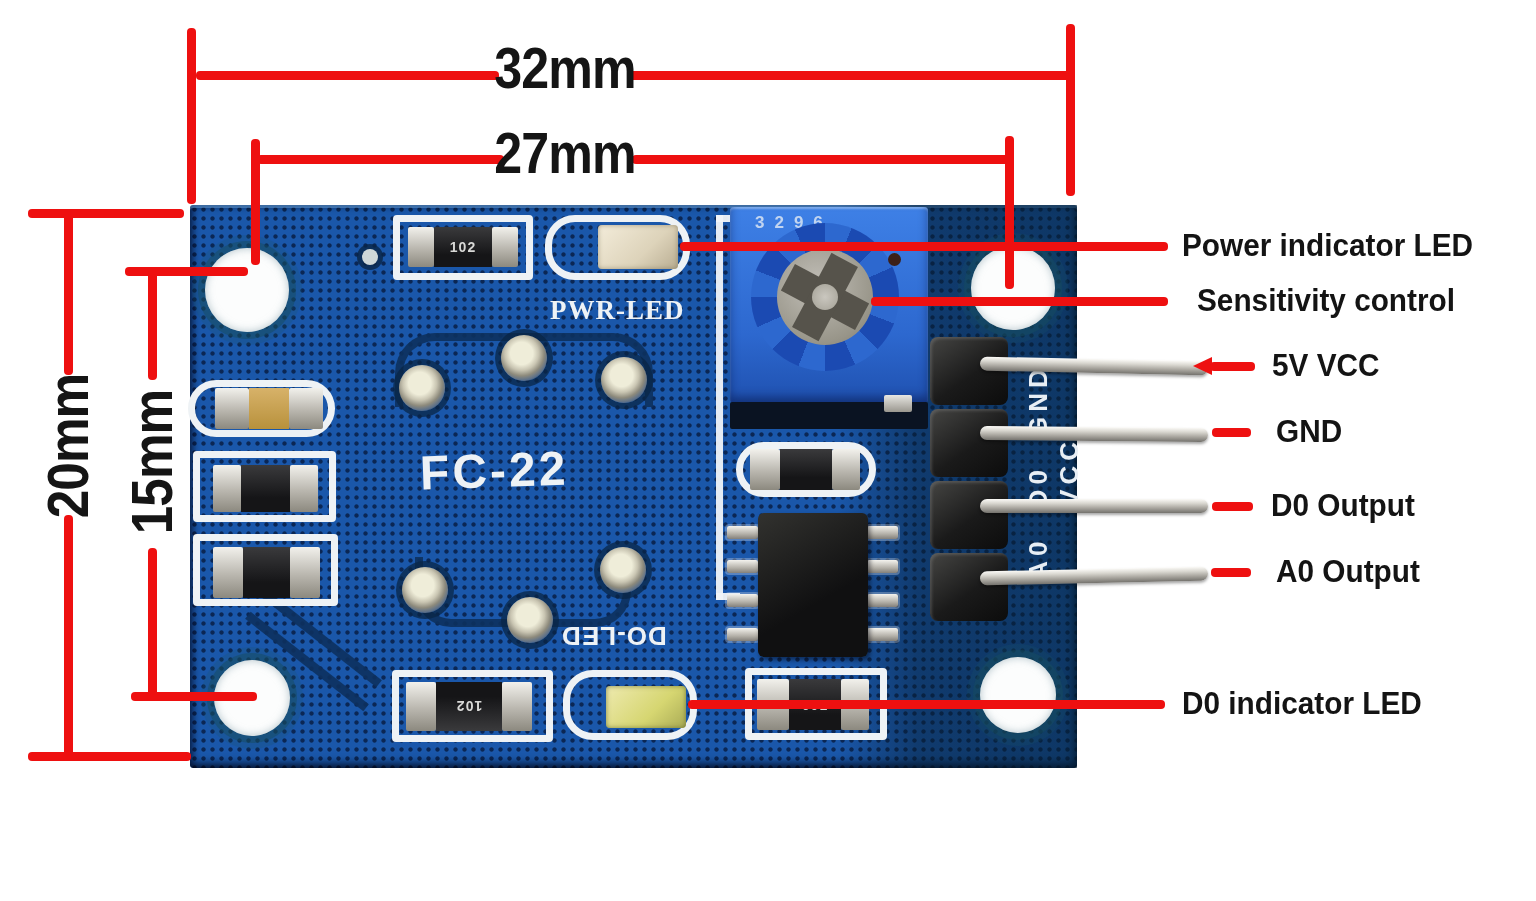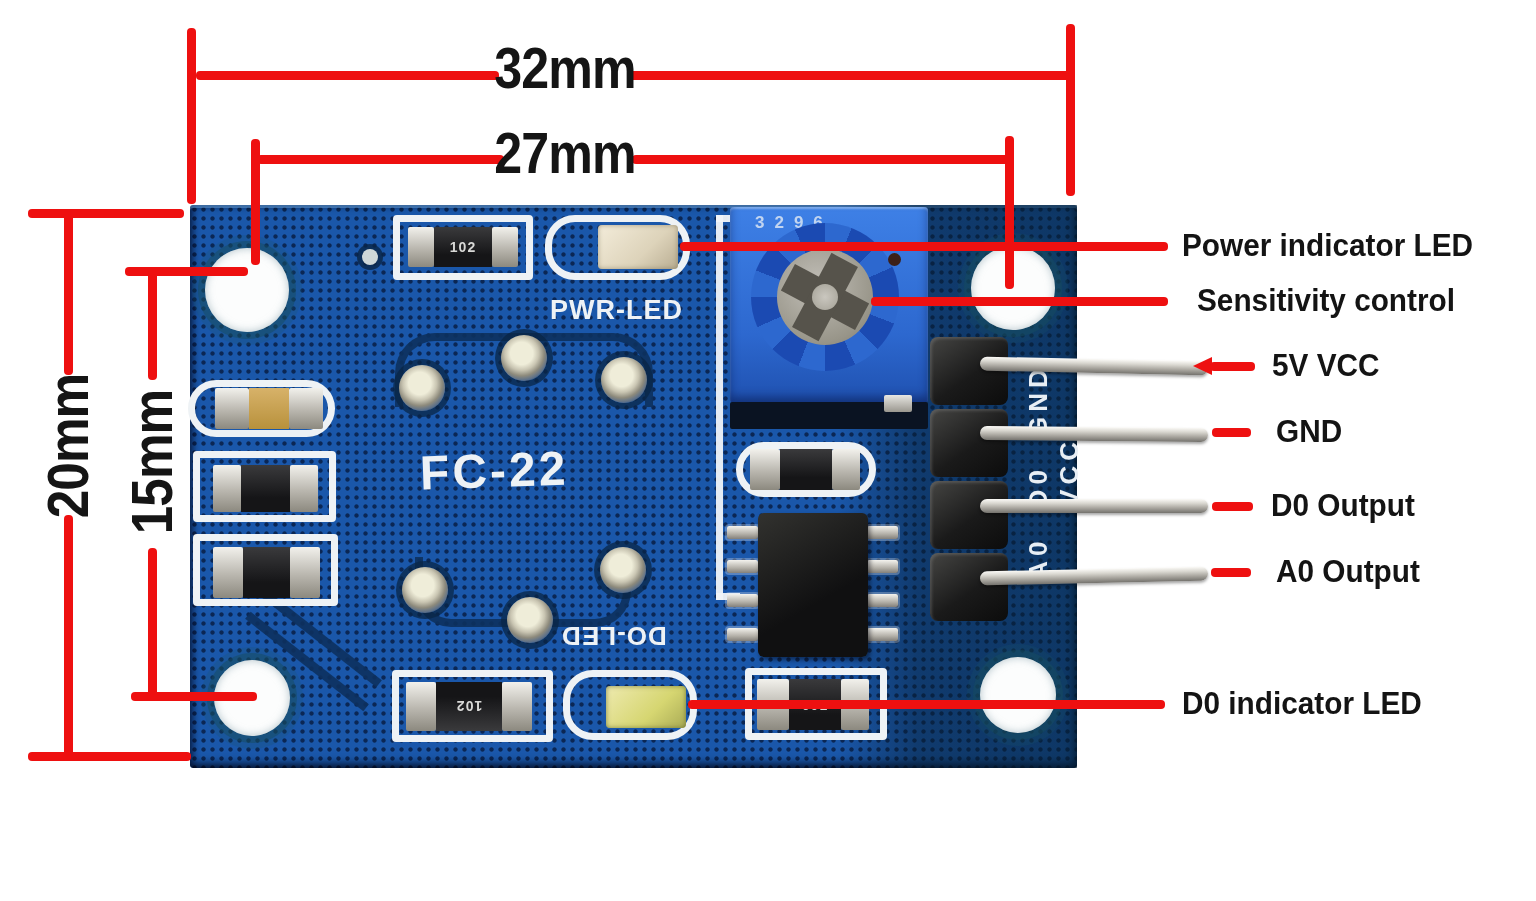--- a/index.html
+++ b/index.html
@@ -97,21 +97,21 @@
     <div class="hole" style="left:790px;top:452px;width:76px;height:76px;"></div>
 
     <div class="outline" style="left:203px;top:10px;width:126px;height:51px;"></div>
     <div class="smd" style="left:218px;top:22px;width:110px;height:40px;">
       <span class="cap-metal" style="width:26px;"></span>
       <span class="smd-body">102</span>
       <span class="cap-metal" style="width:26px;"></span>
     </div>
     <div class="outline stadium" style="left:355px;top:10px;width:131px;height:51px;"></div>
     <div class="led-chip" style="left:408px;top:20px;width:80px;height:44px;background:linear-gradient(135deg,#f3ecda,#ddd3ba 60%,#b9ad92);box-shadow:inset 0 0 5px rgba(120,110,80,.6);"></div>
-    <div class="silk-text" style="left:360px;top:90px;font-size:27px;letter-spacing:1px;">PWR-LED</div>
+    <div class="silk-text" style="left:360px;top:90px;font-size:27px;letter-spacing:1px;font-family:Liberation Serif, serif;">PWR-LED</div>
 
     <div class="outline stadium" style="left:-2px;top:175px;width:133px;height:43px;"></div>
     <div class="smd" style="left:25px;top:183px;width:108px;height:41px;">
       <span class="cap-metal" style="width:34px;"></span>
       <span class="smd-body smd-tan"></span>
       <span class="cap-metal" style="width:34px;"></span>
     </div>
     <div class="outline" style="left:3px;top:246px;width:129px;height:57px;"></div>
     <div class="smd" style="left:23px;top:260px;width:105px;height:47px;">
       <span class="cap-metal" style="width:28px;"></span>

